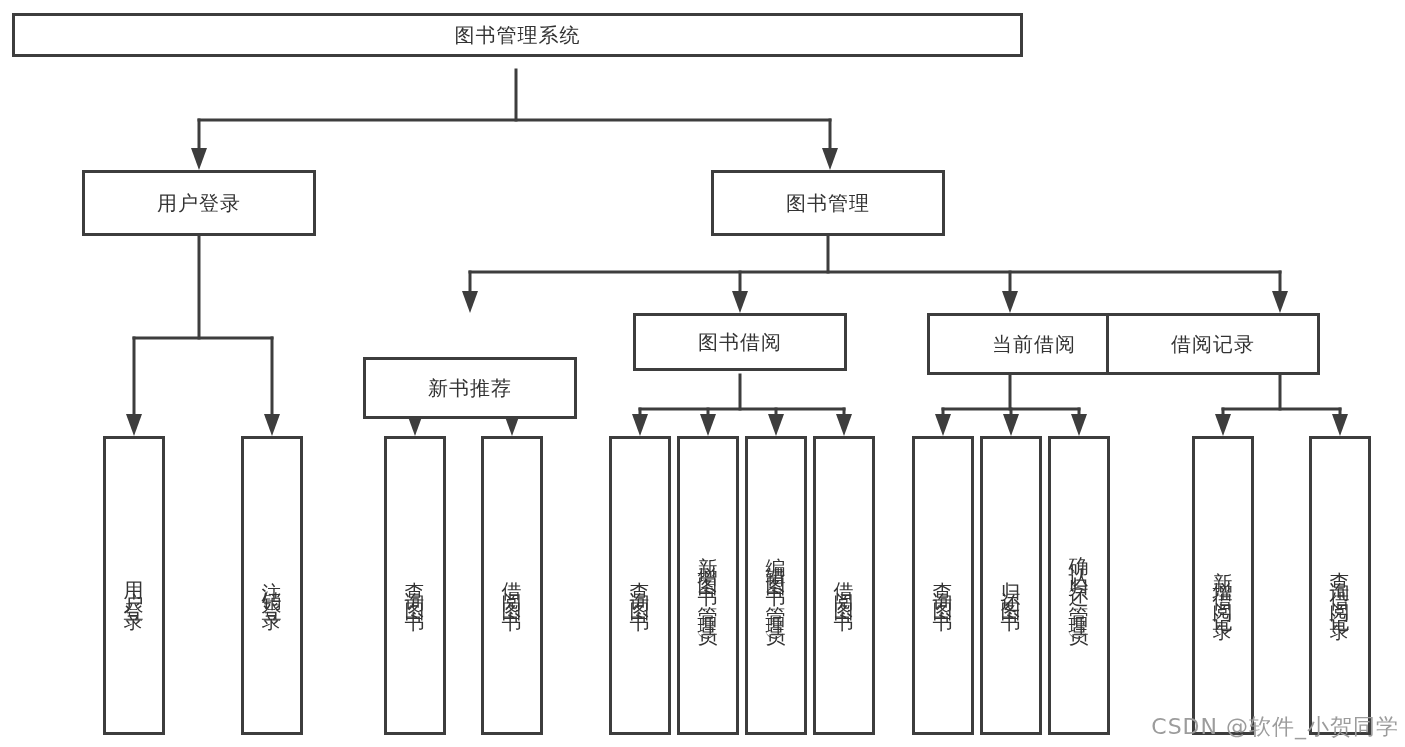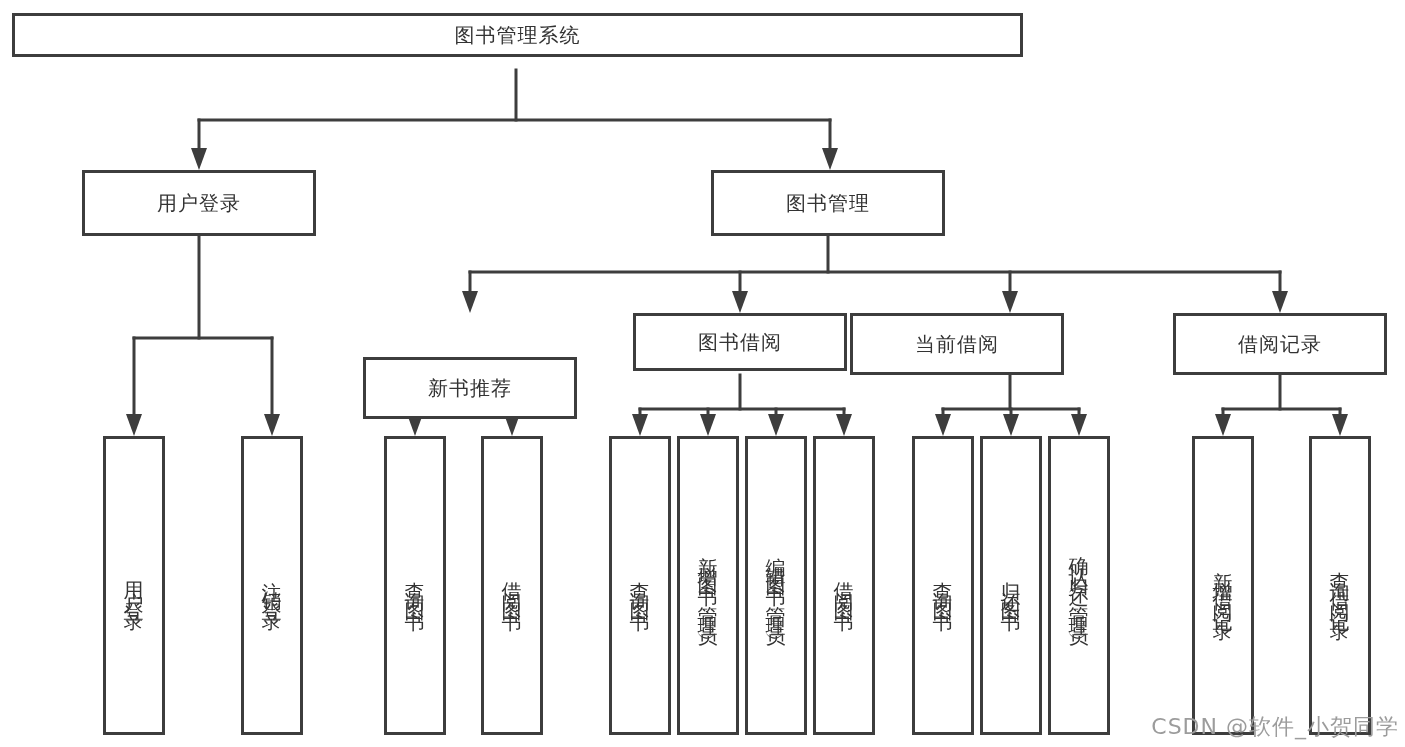--- a/index.html
+++ b/index.html
@@ -136,24 +136,24 @@
   <div class="box hbox" style="left:711px; top:170px; width:234px; height:66px;">
     <span>图书管理</span>
   </div>
 
   <div class="box hbox" style="left:363px; top:313px; width:214px; height:62px;margin-top:44px;">
     <span>新书推荐</span>
   </div>
   <div class="box hbox" style="left:633px; top:313px; width:214px; height:58px;">
     <span>图书借阅</span>
   </div>
-  <div class="box hbox" style="left:850px; top:313px; width:214px; height:62px;">
+  <div class="box hbox" style="left:927px; top:313px; width:214px; height:62px;">
     <span>当前借阅</span>
   </div>
-  <div class="box hbox" style="left:1173px; top:313px; width:214px; height:62px;">
+  <div class="box hbox" style="left:1106px; top:313px; width:214px; height:62px;">
     <span>借阅记录</span>
   </div>
 
   <div class="box vbox" style="left:103px; top:436px; width:62px; height:299px;">
     <span>用户登录</span>
   </div>
   <div class="box vbox" style="left:241px; top:436px; width:62px; height:299px;">
     <span>注销登录</span>
   </div>
 

